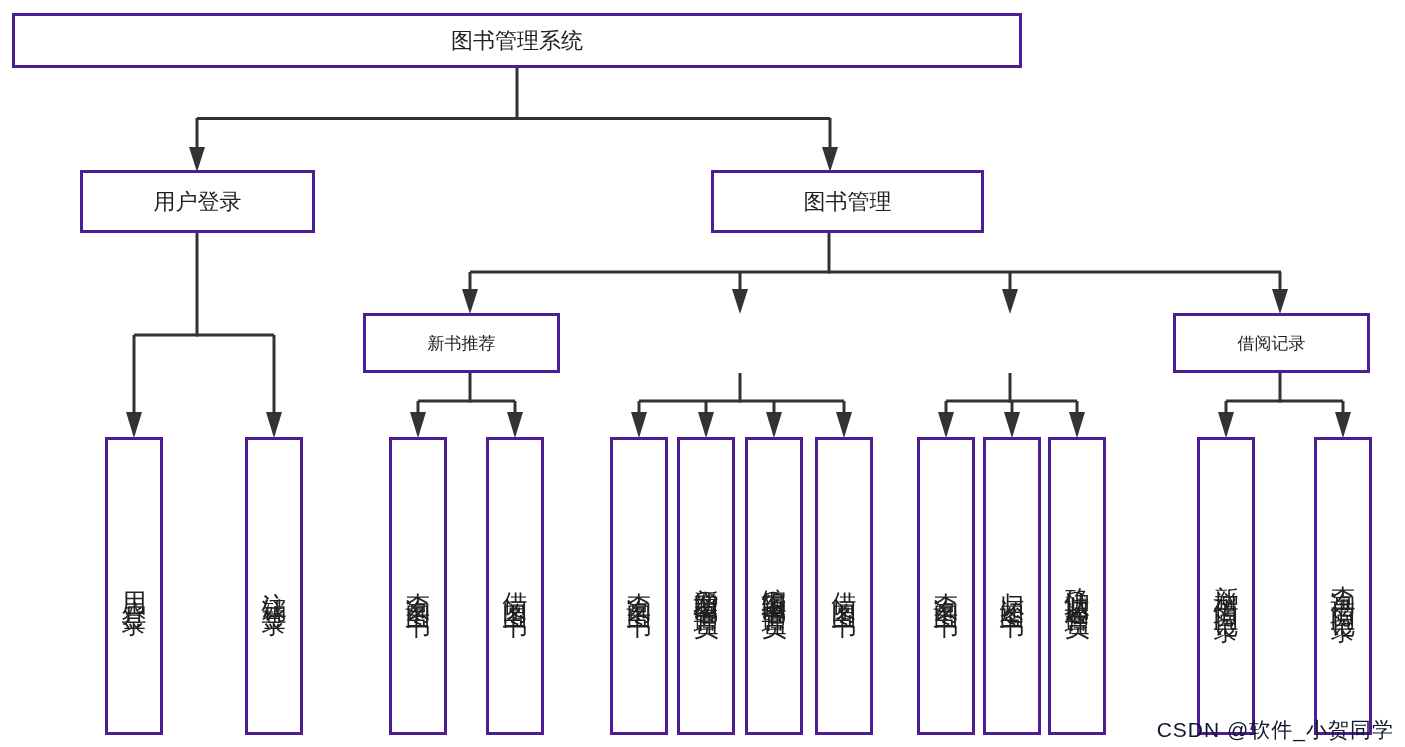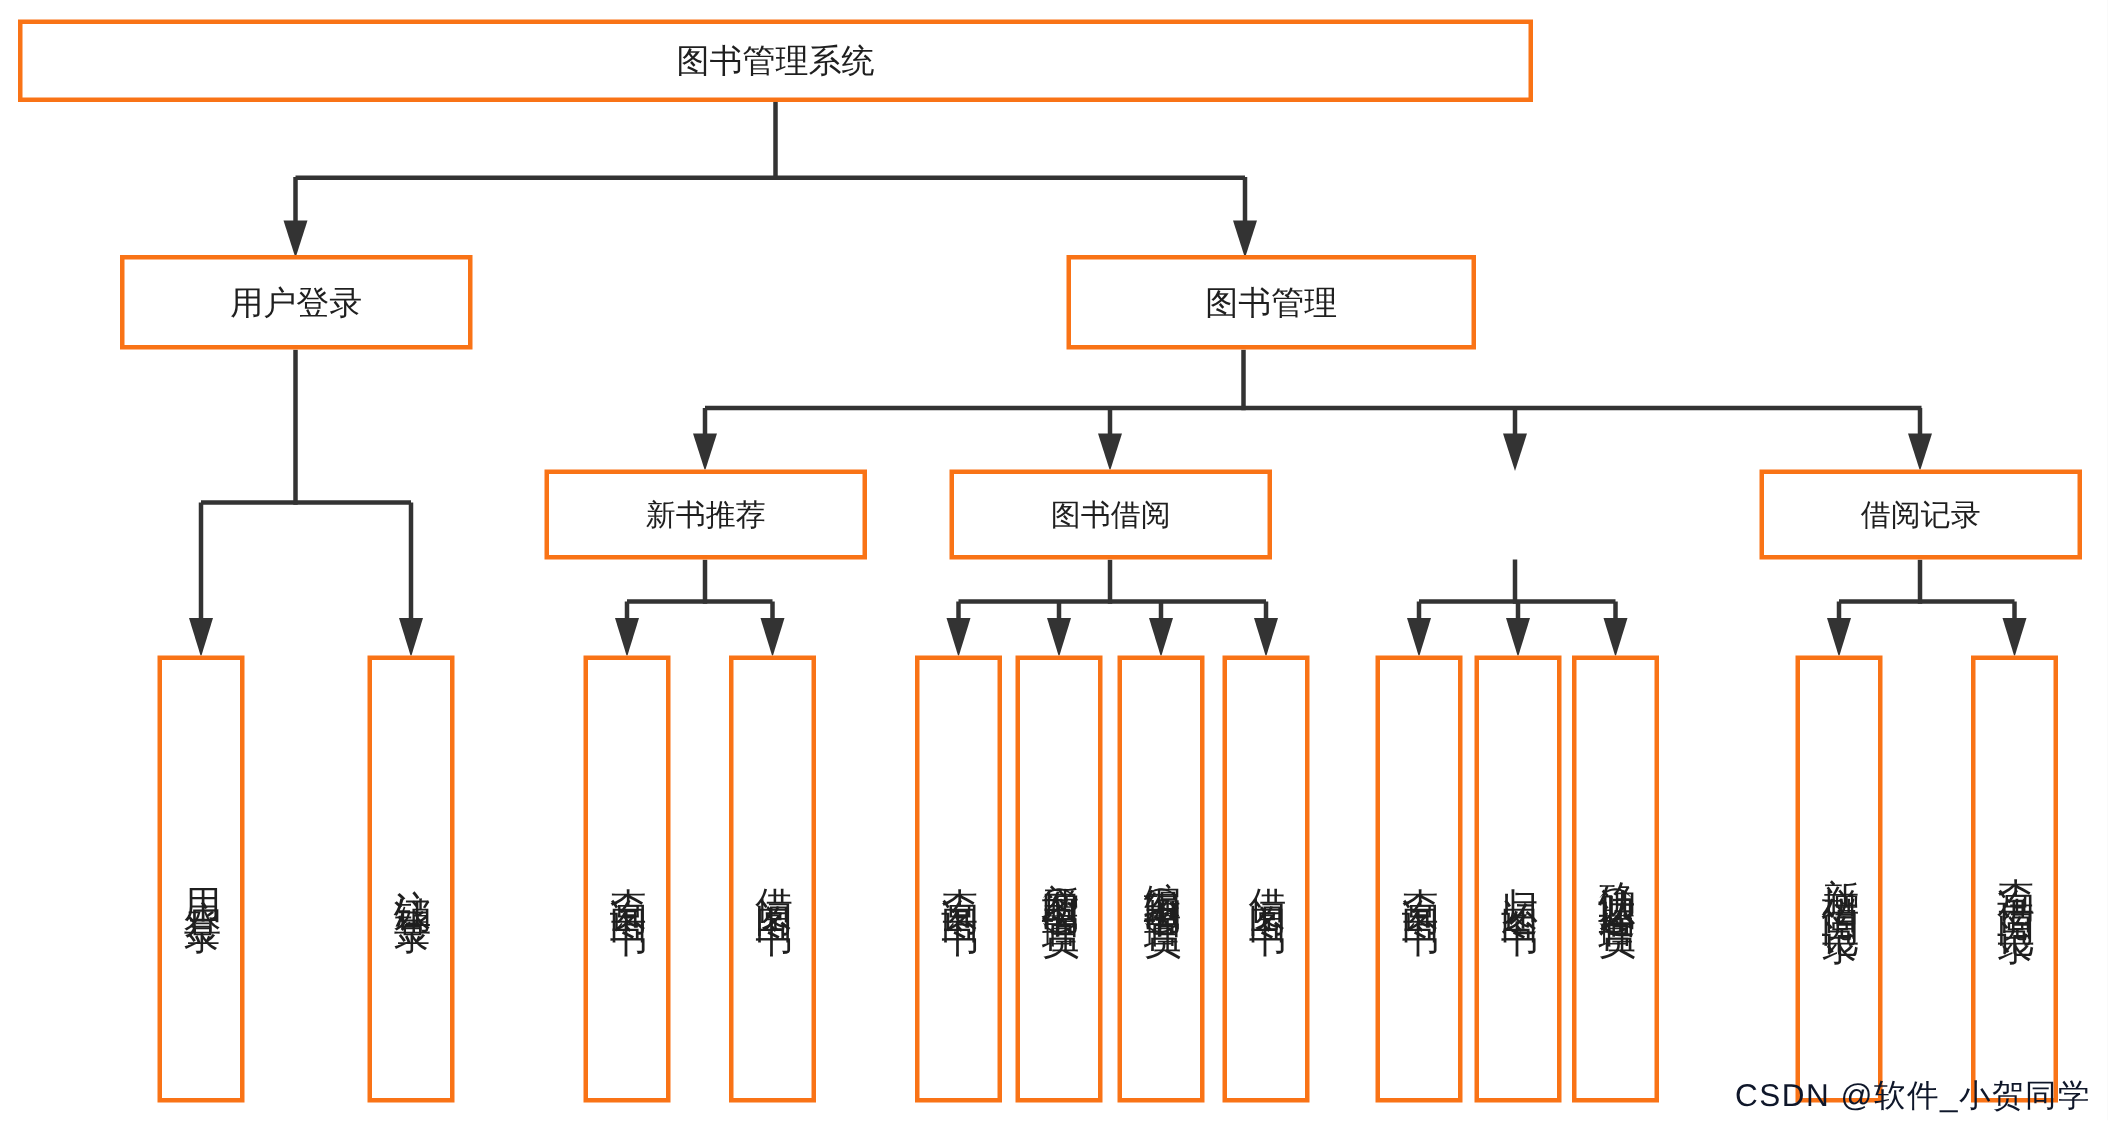--- a/index.html
+++ b/index.html
@@ -10,29 +10,29 @@
     overflow:hidden;
     border-right:2px solid #ececec;
     font-family:"Liberation Sans","DejaVu Sans",sans-serif;
   }
   .connectors{position:absolute;left:0;top:0;pointer-events:none;}
   .connectors line{stroke:#333333;stroke-width:3;}
   .connectors polygon{fill:#333333;}
   .node{
     position:absolute;
     background:#ffffff;
-    border:3px solid #f97316;
+    border:3px solid #4c1d95;
     box-sizing:border-box;
     display:flex;align-items:center;justify-content:center;
     color:#1f1f1f;
     text-align:center;
   }
   .root{left:12px;top:13px;width:1010px;height:55px;font-size:22px;}
   .h2{top:170px;height:63px;font-size:22px;}
-  .l3{top:313px;width:215px;height:60px;font-size:20px;}
+  .l3{top:313px;width:197px;height:60px;font-size:17px;}
   .leaf{top:437px;width:58px;height:298px;}
   .vtext{
     writing-mode:vertical-rl;
     text-orientation:mixed;
     font-size:25px;
     letter-spacing:7px;
     line-height:1;
     white-space:nowrap;
   }
   .vtext.tight{letter-spacing:4px;}
@@ -130,23 +130,20 @@
   <div class="node h2" style="left:80px;width:235px;">
     <span>用户登录</span>
   </div>
   <div class="node h2" style="left:711px;width:273px;">
     <span>图书管理</span>
   </div>
 
   <div class="node l3" style="left:363px;">
     <span>新书推荐</span>
   </div>
-  <div class="node l3" style="left:633px;">
-    <span>图书借阅</span>
-  </div>
   <div class="node l3" style="left:1173px;">
     <span>借阅记录</span>
   </div>
 
   <div class="node leaf" style="left:105px;">
     <span class="vtext">用户登录</span>
   </div>
   <div class="node leaf" style="left:245px;">
     <span class="vtext">注销登录</span>
   </div>

